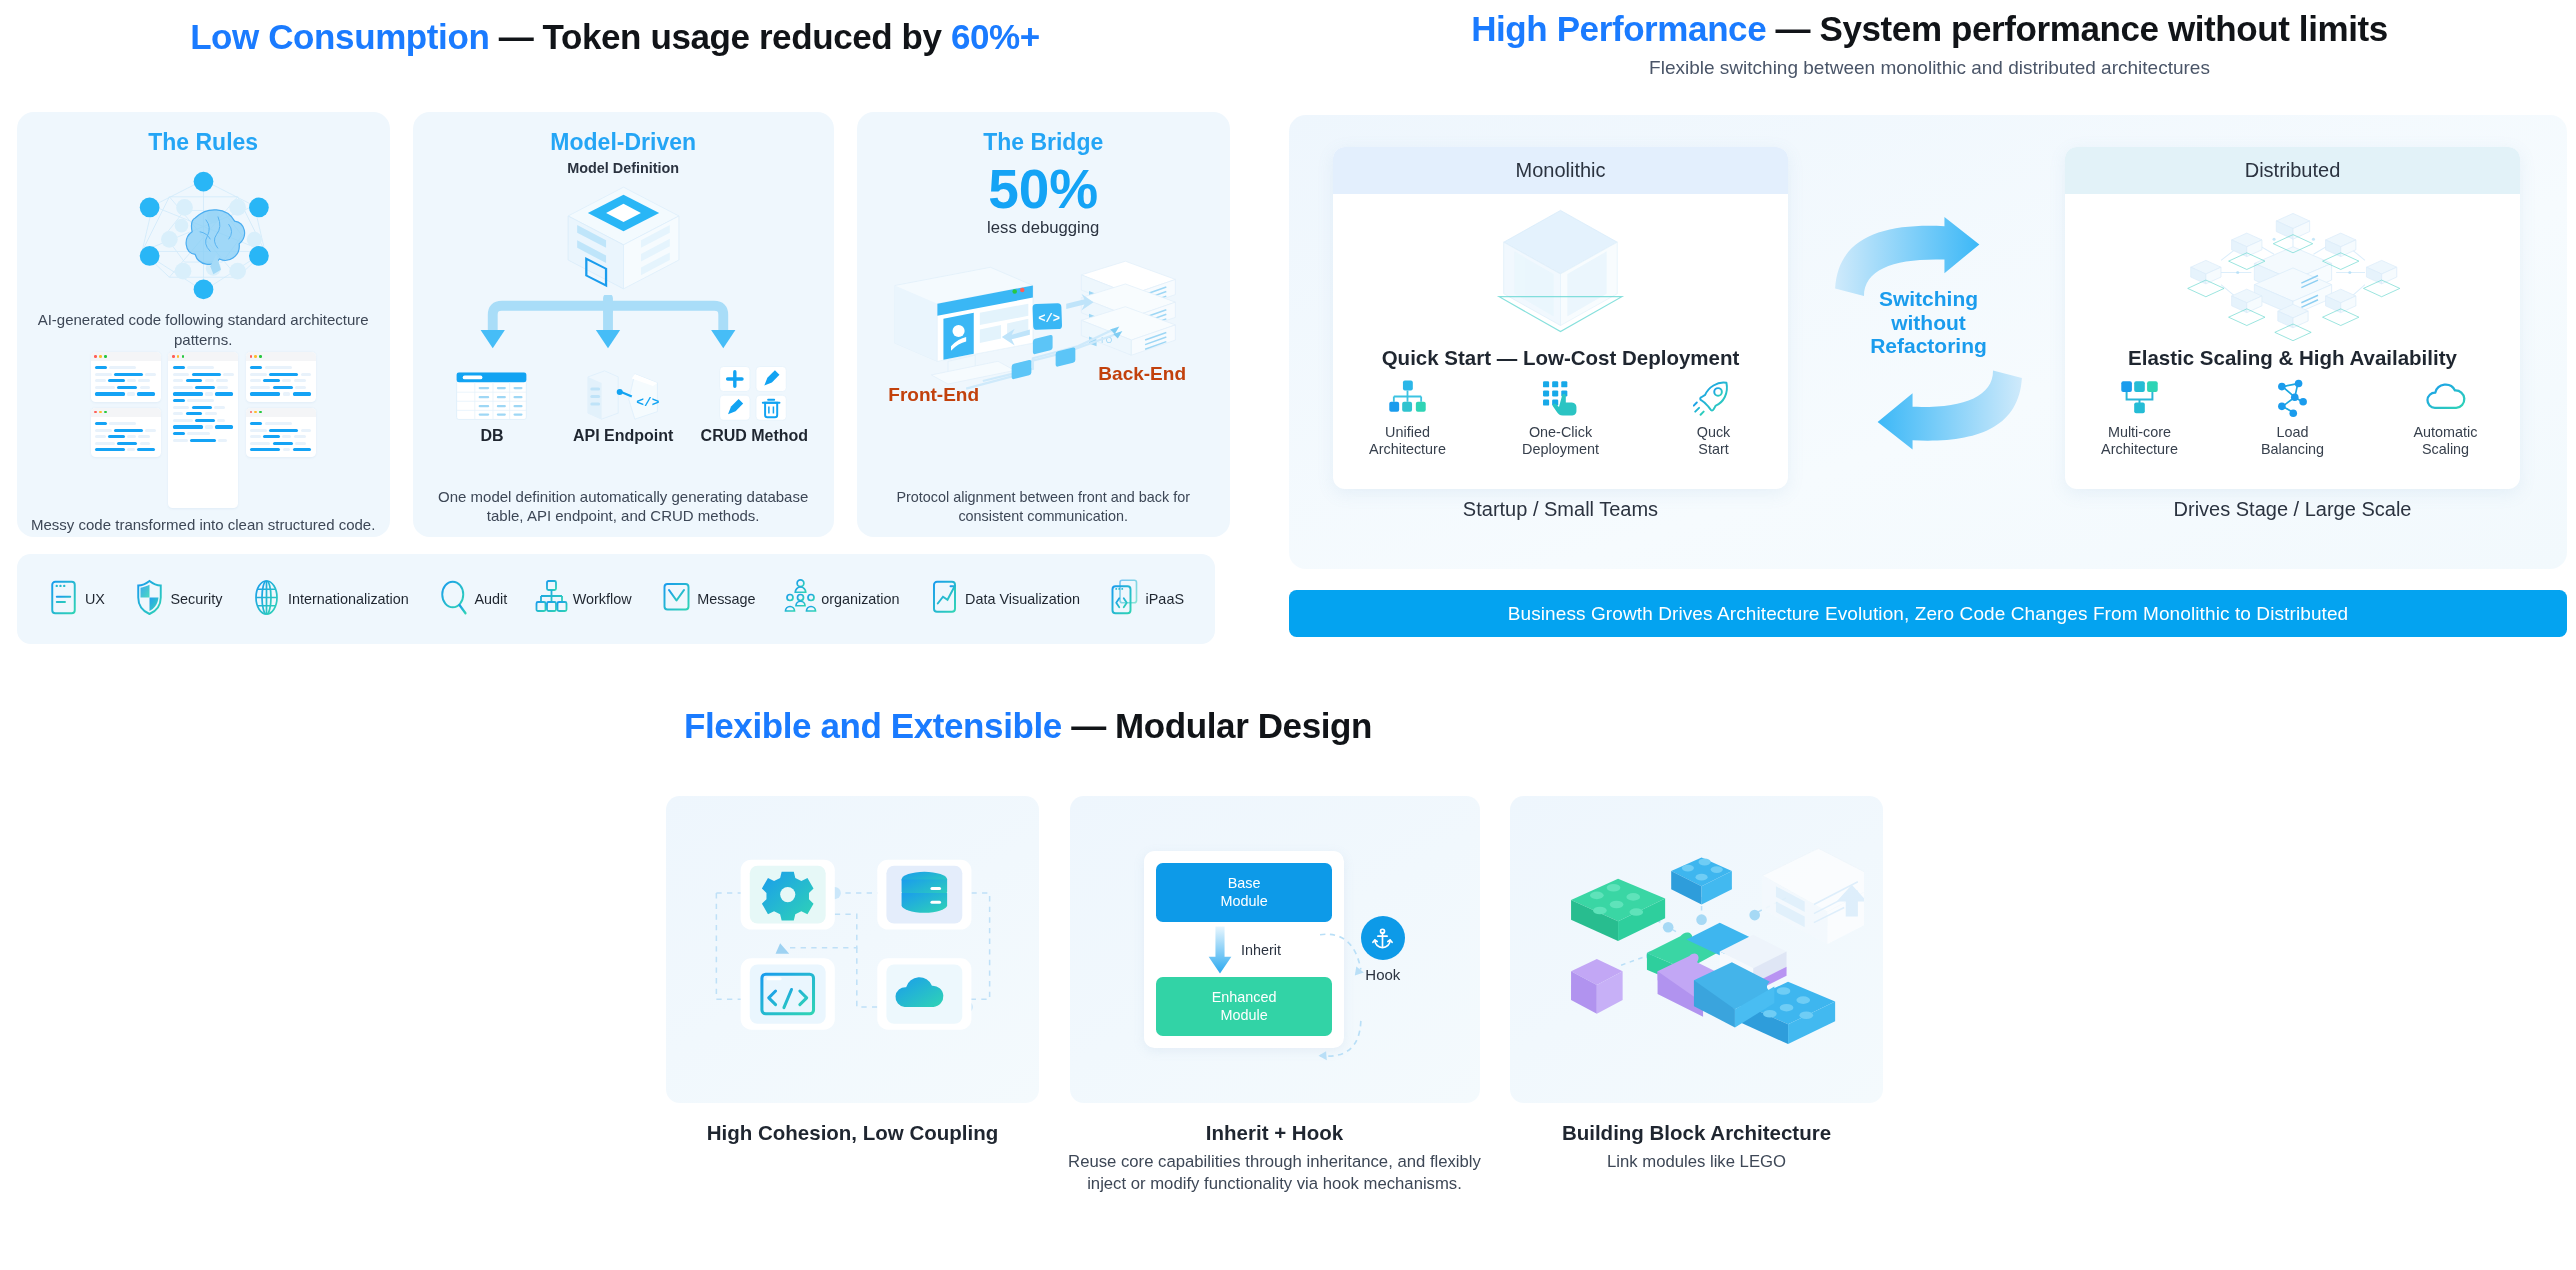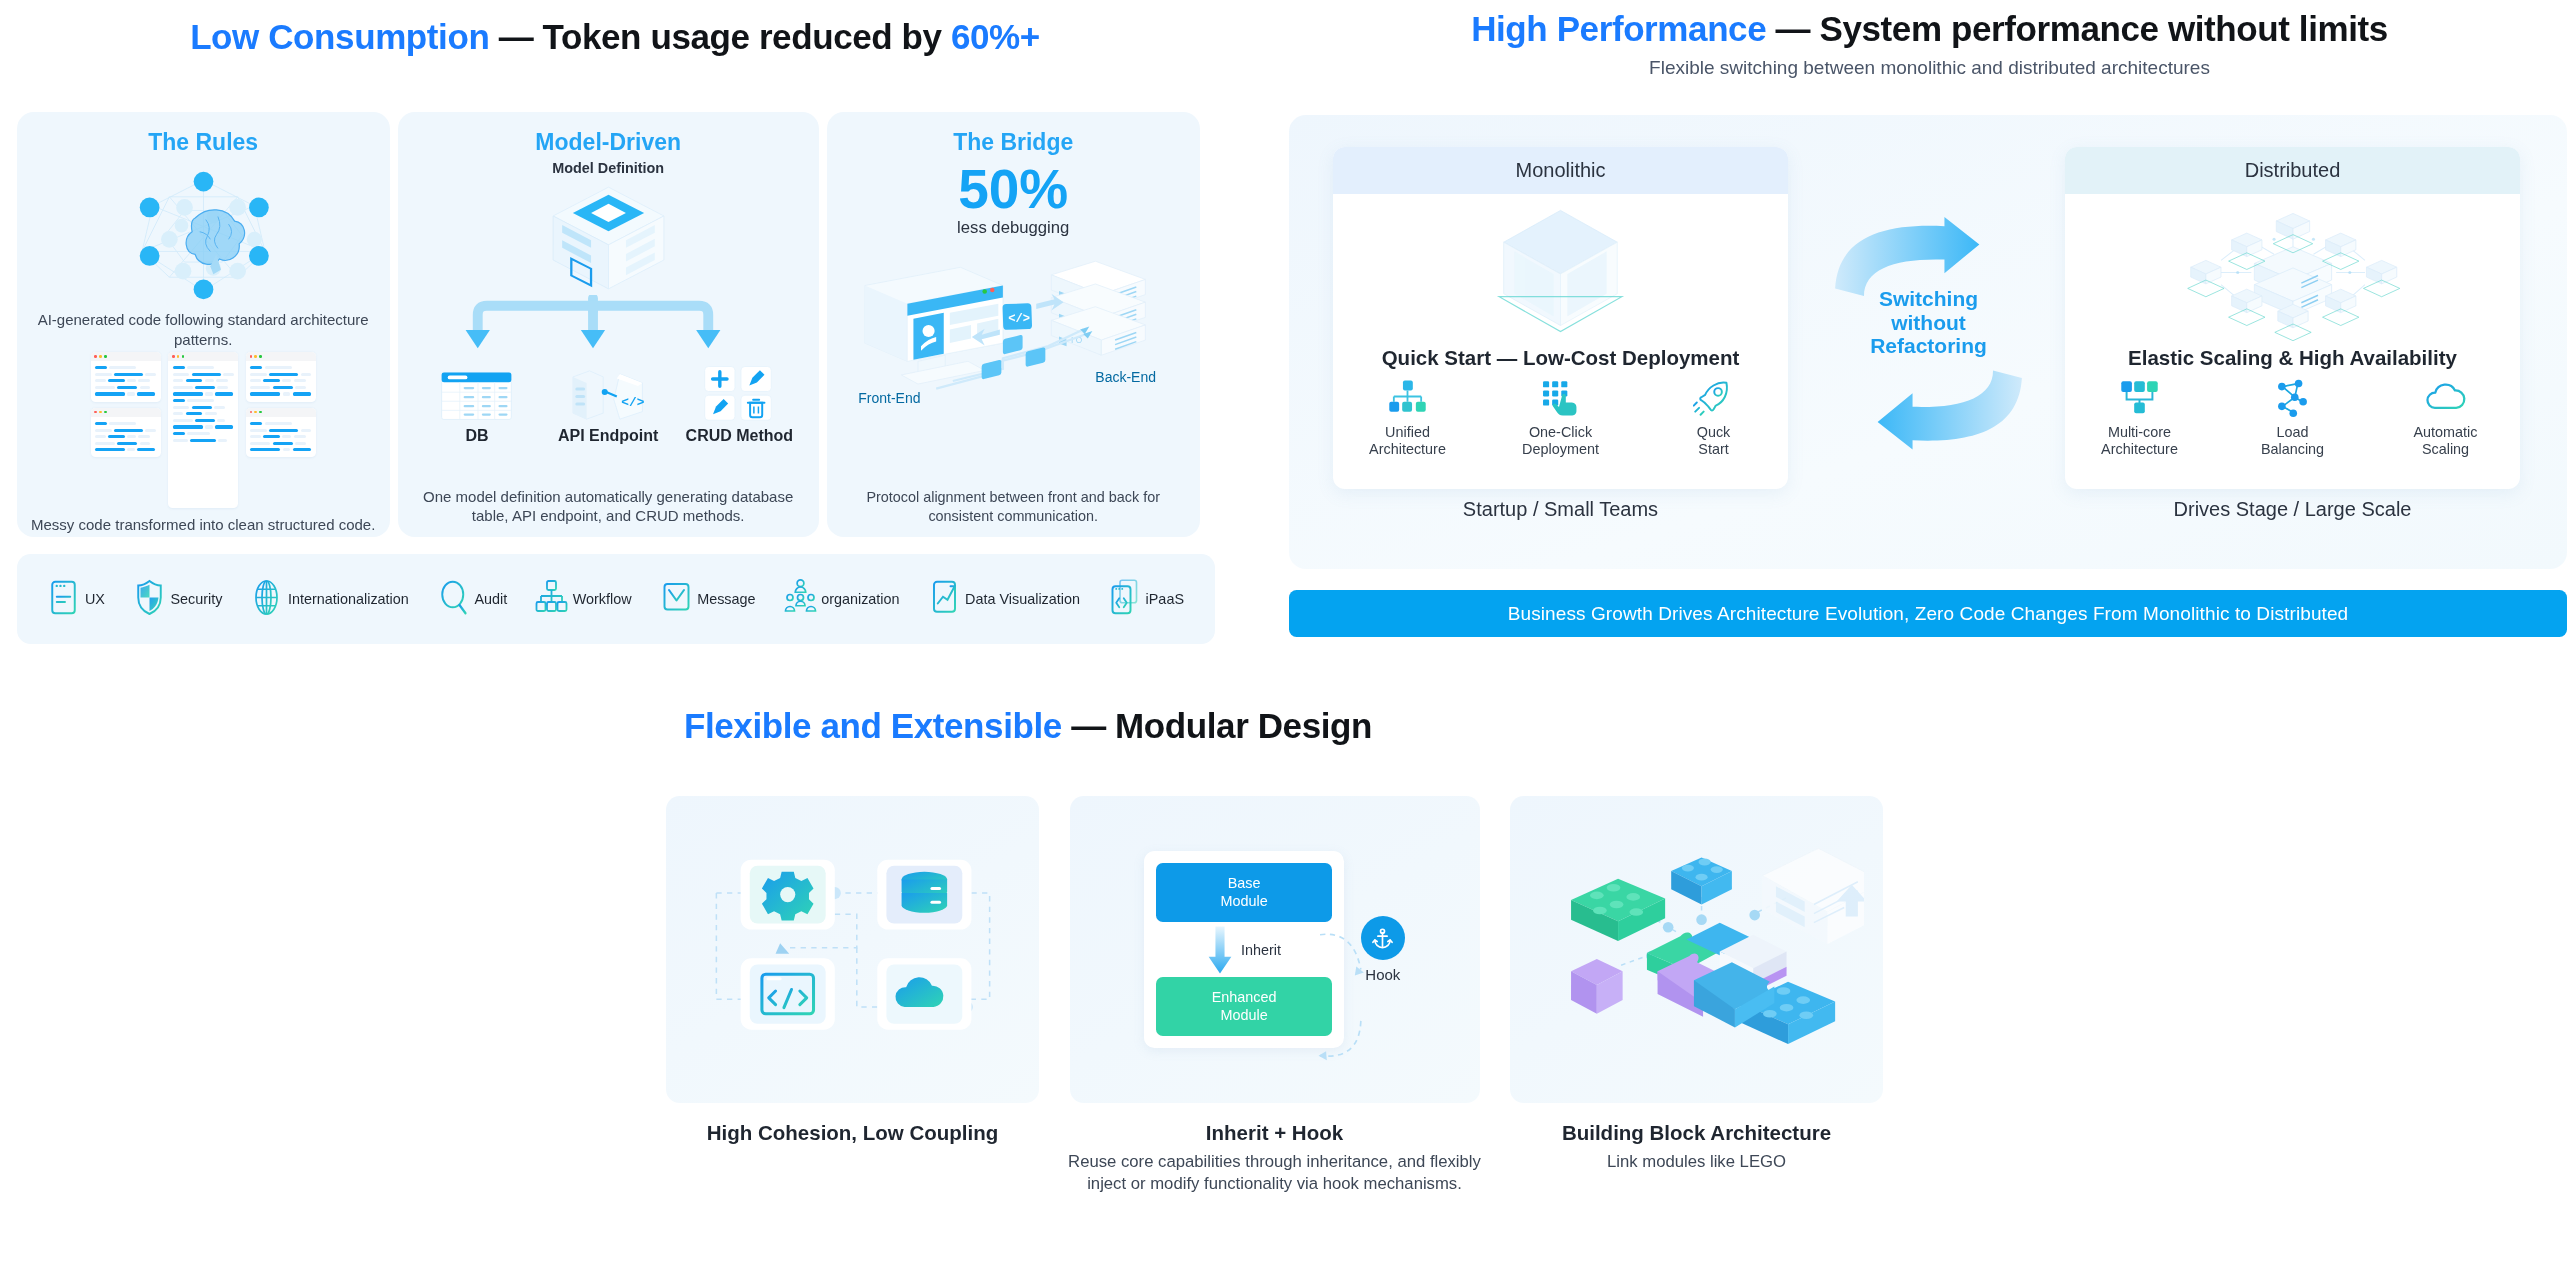--- a/index.html
+++ b/index.html
@@ -16,21 +16,21 @@
     font-size: 35px; font-weight: 700; letter-spacing: -0.4px;
     text-align: center; color: #111418; white-space: nowrap;
   }
   .h-title .blue { color: #1a7bff; }
   .h-sub { font-size: 19px; color: #4a5568; text-align: center; margin-top: 7.6px; }
 
   
   #left-panel { position: absolute; left: 0px; top: 0px; width: 1230px; height: 668px; }
   #left-title { position: absolute; left: 0; top: 16.7px; width: 1230px; }
 
-  .lcards { position: absolute; left: 16.7px; top: 112px; display: flex; gap: 8px; }
+  .lcards { position: absolute; left: 16.7px; top: 112px; display: flex; gap: 23px; }
   .lcard {
     background: #eff7fd; border-radius: 16.7px; position: relative;
     padding: 16.7px 13.7px 12px 13.7px; display: flex; flex-direction: column; align-items: center;
   }
   .lcard.c1 { width: 373px; height: 425px; }
   .lcard.c2 { width: 421px; height: 425px; }
   .lcard.c3 { width: 373px; height: 425px; }
   .lcard-title { font-size: 23px; font-weight: 700; color: #24a5f5; margin-bottom: 4.6px; }
   .lcard-cap {
     font-size: 15px; line-height: 1.28; color: #3d4756; text-align: center;
@@ -59,21 +59,21 @@
   .md-branch { width: 100%; height: 61px; position: relative; }
   .md-items { display: flex; justify-content: space-around; width: 100%; margin-top: 0px; }
   .md-item { display: flex; flex-direction: column; align-items: center; width: 121px; }
   .md-item .icn { height: 65px; display: flex; align-items: flex-end; }
   .md-item .nm { font-size: 16px; font-weight: 700; color: #1f2630; margin-top: 6px; }
 
   
   .big-pct { font-size: 55px; font-weight: 800; color: #14a3f5; line-height: 1; margin-top: 1.5px; }
   .pct-sub { font-size: 16.7px; color: #2b3340; margin-top: 1.5px; }
   .bridge-art { width: 319px; height: 163px; position: relative; margin-top: 1.5px; }
-  .bridge-lbl { position: absolute; font-size: 14px; font-weight: 400; color: #0369a1; }
+  .bridge-lbl { position: absolute; font-size: 19px; font-weight: 700; color: #c2410c; }
 
   
   #feature-strip {
     position: absolute; left: 16.7px; top: 554px; width: 1198px; height: 90px;
     background: #eff7fd; border-radius: 13.7px; display: flex; align-items: center;
     justify-content: space-around; padding: 0 16.7px;
   }
   .feat { display: flex; flex-direction: row; align-items: center; gap: 4.6px; }
   .feat .flabel { font-size: 14.4px; color: #1f2630; font-weight: 500; white-space: nowrap; }
 

